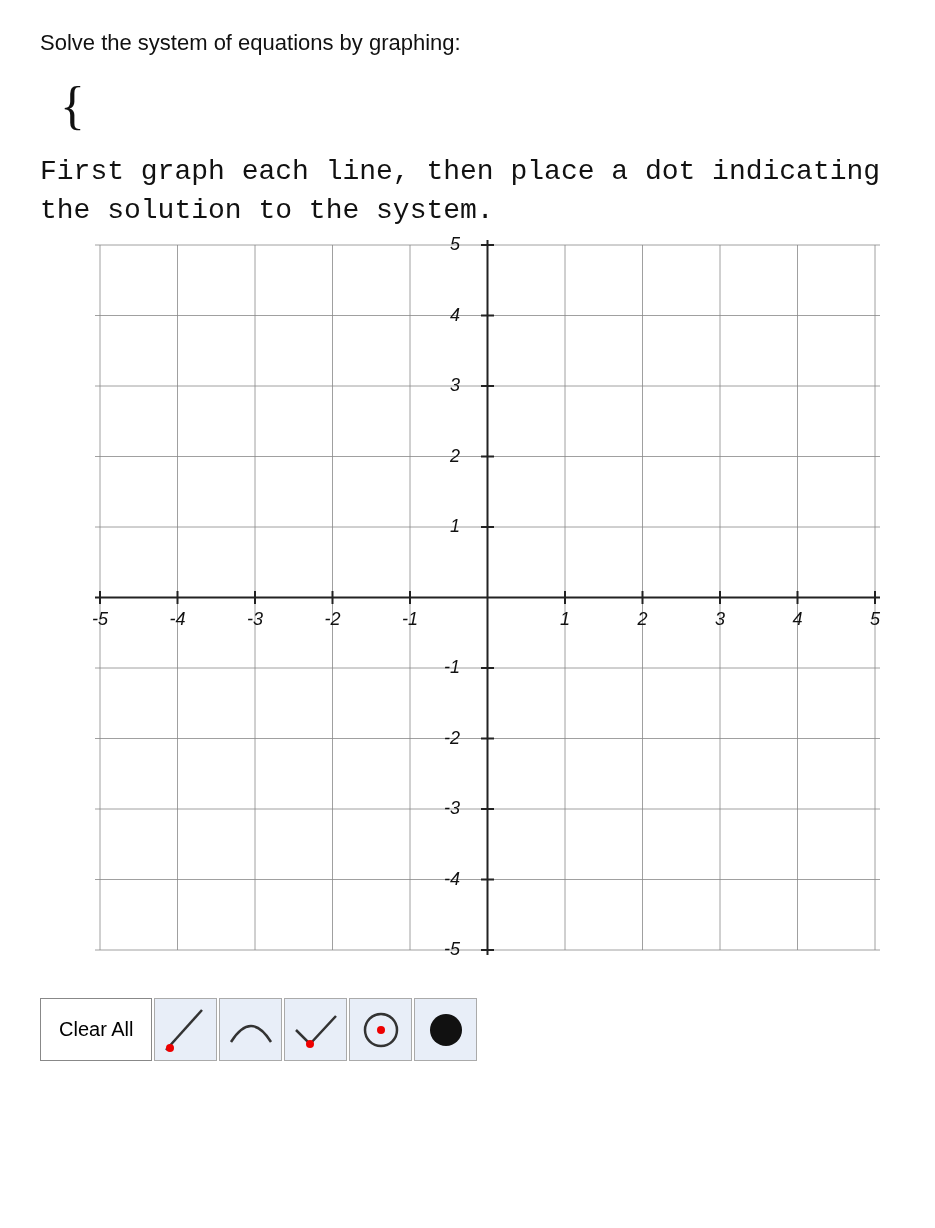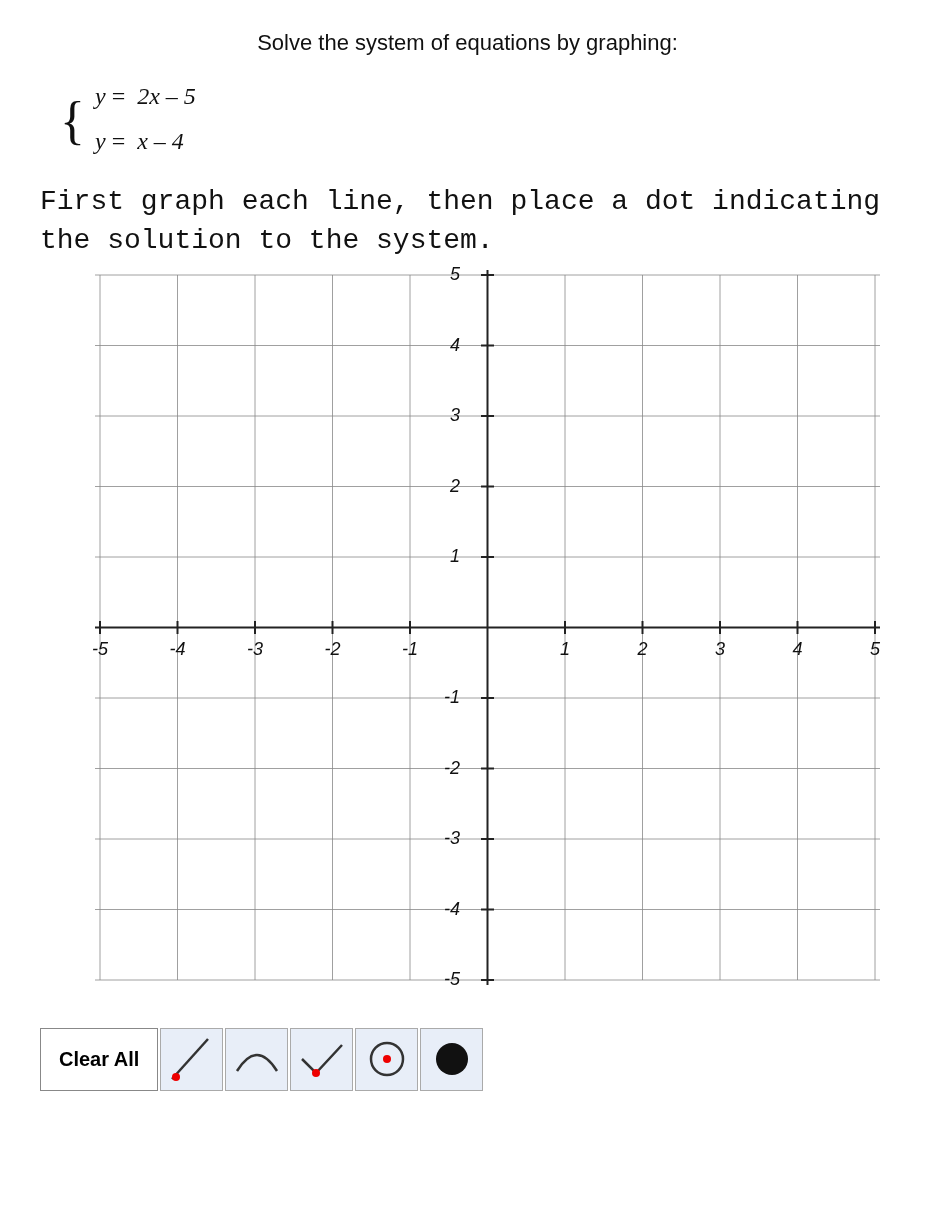--- a/index.html
+++ b/index.html
@@ -8,21 +8,20 @@
       background: #fff;
       width: 935px;
       min-height: 1228px;
       padding: 30px 40px 20px 40px;
       color: #111;
     }
     .problem-title {
       font-size: 22px;
       margin-bottom: 20px;
       font-family: Arial, sans-serif;
-      text-align: center;
     }
     .equations {
       font-size: 24px;
       margin-bottom: 20px;
       margin-left: 20px;
       line-height: 1.7;
       font-family: 'Georgia', serif;
     }
     .brace-container {
       display: flex;
@@ -75,21 +74,20 @@
     .clear-all-btn {
       border: 1.5px solid #888;
       background: #fff;
       font-size: 20px;
       font-family: Arial, sans-serif;
       padding: 8px 18px;
       cursor: pointer;
       height: 63px;
       display: flex;
       align-items: center;
-      font-weight: bold;
     }
     .draw-label {
       font-size: 20px;
       font-family: Arial, sans-serif;
       padding: 8px 12px;
       height: 63px;
       display: flex;
       align-items: center;
     }
     .tool-btn {
@@ -109,28 +107,20 @@
     }
   </style>
 </head>
 <body>
 
 <p class="problem-title">Solve the system of equations by graphing:</p>
 
 <div class="equations">
   <div class="brace-container">
     <div class="brace">{</div>
-    <div class="eq-lines">
-      <div class="eq-line">
-        <i>y</i>&nbsp;<span class="normal">=&nbsp;&nbsp;</span>2<i>x</i>&nbsp;–&nbsp;5
-      </div>
-      <div class="eq-line">
-        <i>y</i>&nbsp;<span class="normal">=&nbsp;&nbsp;</span><i>x</i>&nbsp;–&nbsp;4
-      </div>
-    </div>
   </div>
 </div>
 
 <p class="instructions">First graph each line, then place a dot indicating the solution to the system.</p>
 
 <div class="graph-container">
   <svg class="graph-svg" viewBox="0 0 855 760" xmlns="http://www.w3.org/2000/svg">
 
     <defs>
       <style>

